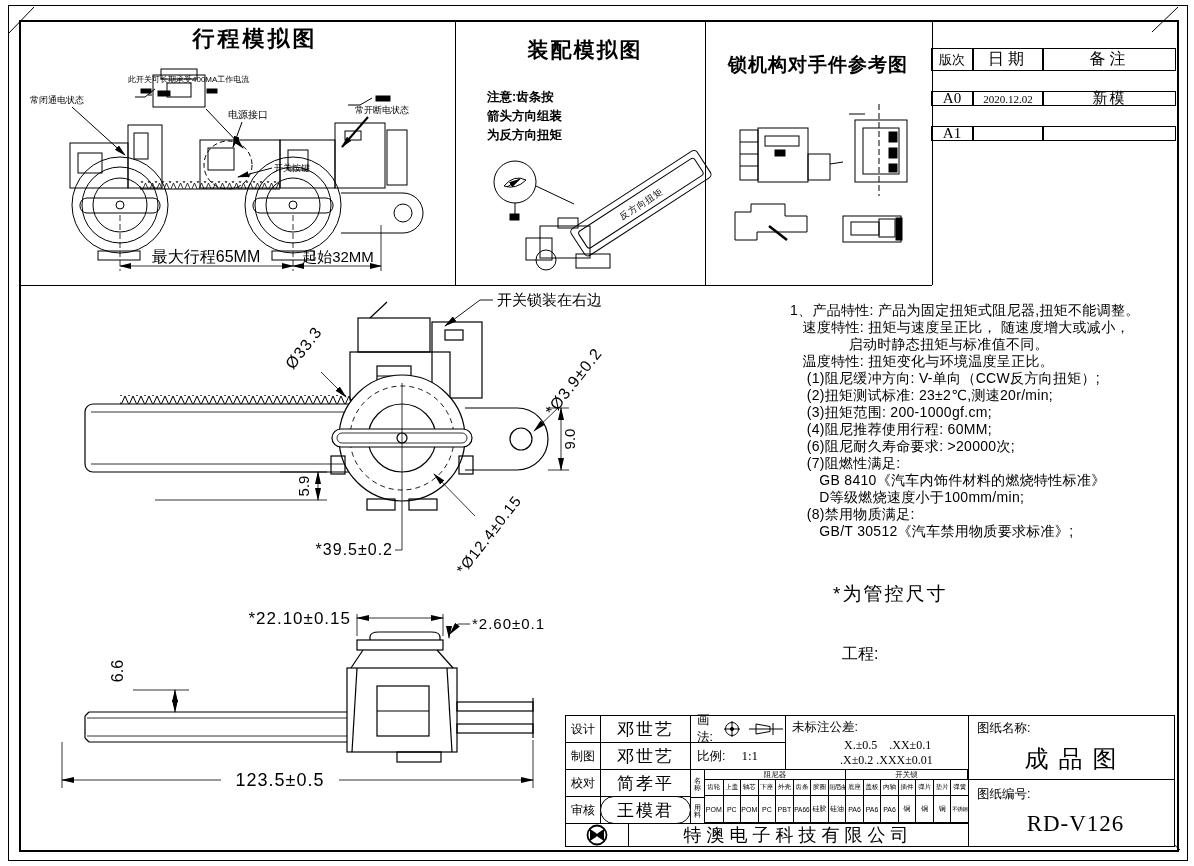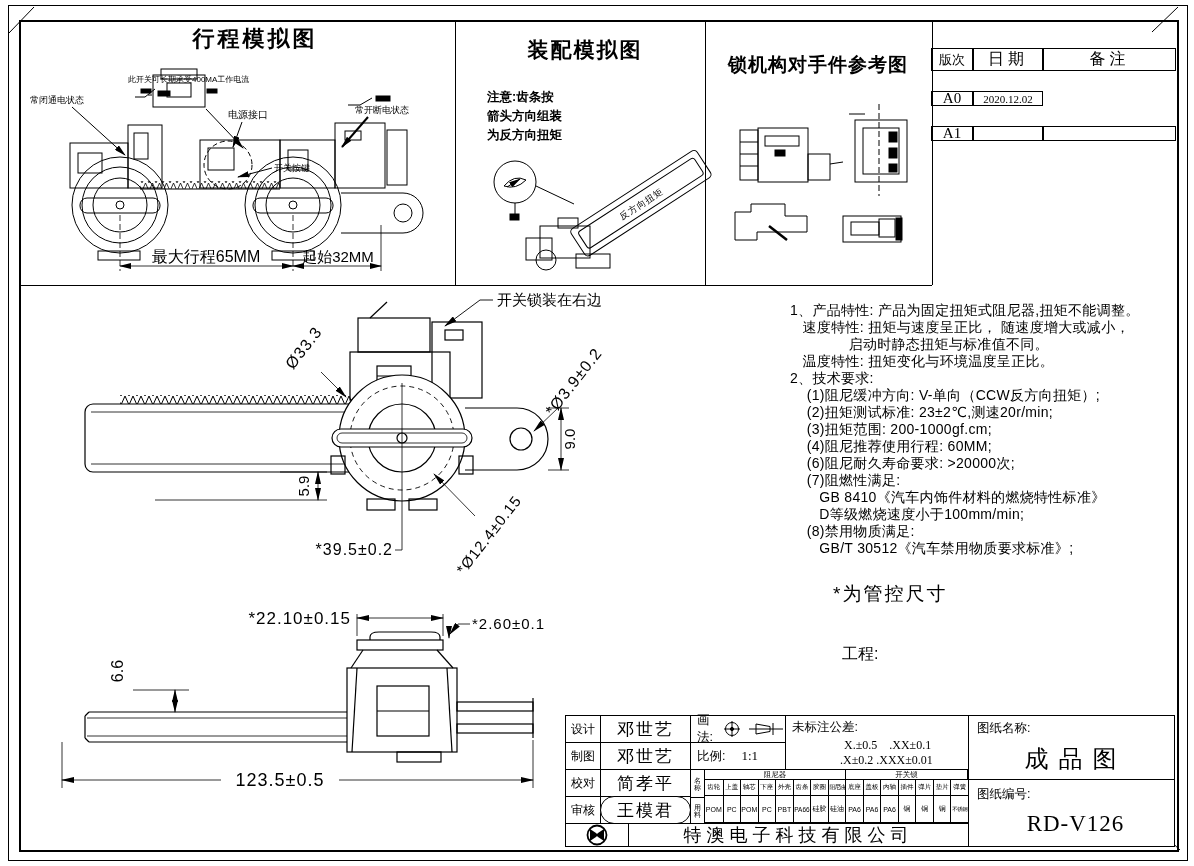--- a/index.html
+++ b/index.html
@@ -205,34 +205,34 @@
 
 <div class="abs" style="left:931px;top:27px;width:245px;">
   <div style="display:flex;height:44px;">
     <div class="rev-cell" style="width:42px;font-size:13px;">版次</div>
     <div class="rev-cell" style="width:70px;font-size:16px;letter-spacing:4px;">日期</div>
     <div class="rev-cell" style="flex:1;font-size:16px;letter-spacing:4px;">备注</div>
   </div>
   <div style="display:flex;height:36px;margin-top:-1px;">
     <div class="rev-cell serifish" style="width:42px;font-size:15px;">A0</div>
     <div class="rev-cell serifish" style="width:70px;font-size:11px;">2020.12.02</div>
+    <div class="rev-cell" style="flex:1;font-size:15px;letter-spacing:2px;">新模</div>
   </div>
   <div style="display:flex;height:36px;margin-top:-1px;">
     <div class="rev-cell serifish" style="width:42px;font-size:15px;">A1</div>
     <div class="rev-cell serifish" style="width:70px;font-size:11px;"></div>
     <div class="rev-cell" style="flex:1;font-size:15px;"></div>
   </div>
 </div>
 
 <div class="abs notes" style="left:790px;top:302px;">
   <div>1、产品特性: 产品为固定扭矩式阻尼器,扭矩不能调整。</div>
   <div>   速度特性: 扭矩与速度呈正比， 随速度增大或减小，</div>
   <div>              启动时静态扭矩与标准值不同。</div>
   <div>   温度特性: 扭矩变化与环境温度呈正比。</div>
-  <div>2、技术要求:</div>
   <div>    (1)阻尼缓冲方向: V-单向（CCW反方向扭矩）;</div>
   <div>    (2)扭矩测试标准: 23±2℃,测速20r/min;</div>
   <div>    (3)扭矩范围: 200-1000gf.cm;</div>
   <div>    (4)阻尼推荐使用行程: 60MM;</div>
   <div>    (6)阻尼耐久寿命要求: &gt;20000次;</div>
   <div>    (7)阻燃性满足:</div>
   <div>       GB 8410《汽车内饰件材料的燃烧特性标准》</div>
   <div>       D等级燃烧速度小于100mm/min;</div>
   <div>    (8)禁用物质满足:</div>
   <div>       GB/T 30512《汽车禁用物质要求标准》;</div>

